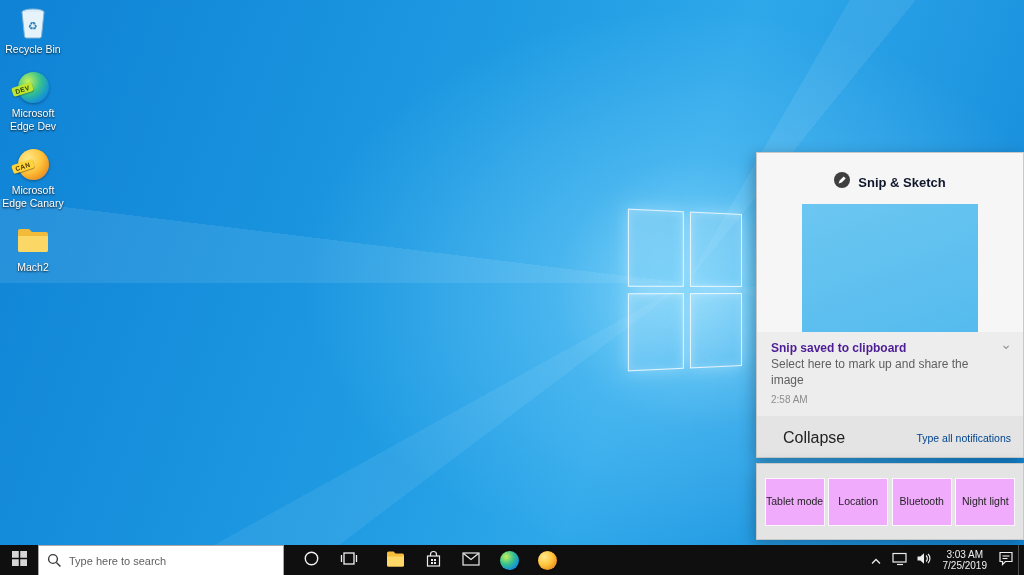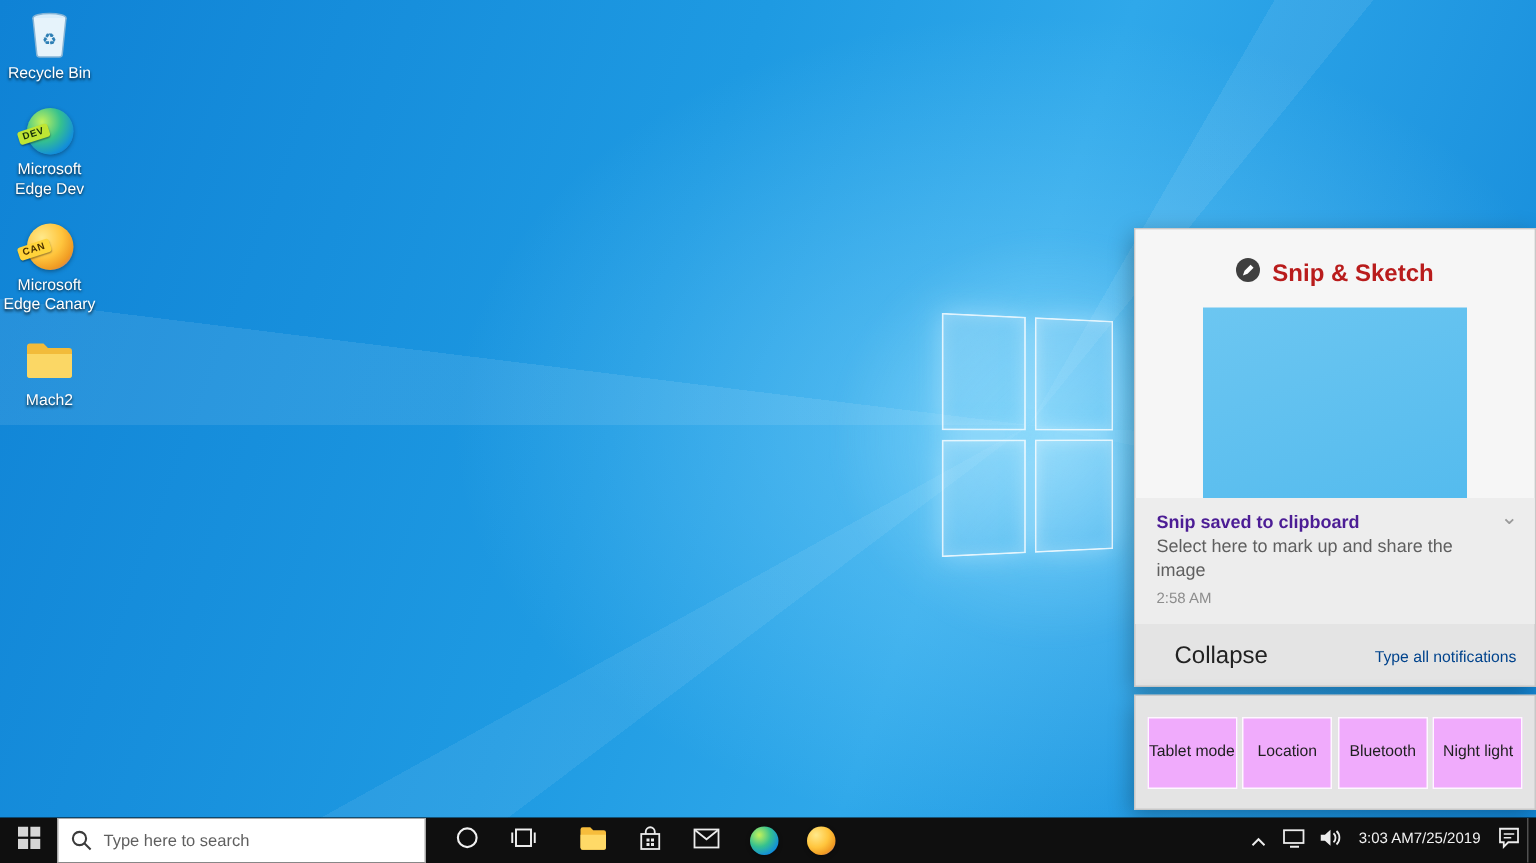--- a/index.html
+++ b/index.html
@@ -47,21 +47,21 @@
     letter-spacing:.5px; box-shadow:0 1px 1px rgba(0,0,0,.35); }
   .badge.dev { background:#bfe534; color:#15300a; }
   .badge.can { background:#ffd43a; color:#4a3000; }
 
   
   .panel { position:absolute; right:0; width:268px; background:#e4e4e4;
     border:1px solid rgba(0,0,0,.12); box-shadow:-2px 4px 14px rgba(0,0,0,.28); }
   .notif-panel { top:152px; height:306px; }
   .notif-card { position:absolute; left:0; right:0; top:0; height:263px; background:#f6f6f6; cursor:pointer; }
   .notif-header { display:flex; align-items:center; justify-content:center; gap:8px; padding-top:19px; }
-  .app-name { font-size:16px; font-weight:bold; color:#b91c1c; }
+  .app-name { font-size:13px; font-weight:bold; color:#0f172a; }
   .snip-preview { width:176px; height:132px; margin:12px auto 0;
     background:linear-gradient(160deg,#6cc6f1,#54bbee); }
   .notif-text { position:absolute; left:0; right:0; bottom:0; height:84px;
     background:#ededed; padding:9px 14px 0; }
   .notif-chevron { position:absolute; right:11px; top:4px; color:#9a9a9a; font-size:14px; cursor:pointer; }
   .notif-title { font-size:12px; font-weight:bold; color:#4c1d95; }
   .notif-body { font-size:12px; color:#5f5f5f; max-width:208px; margin-top:2px; line-height:1.3; }
   .notif-time { font-size:10px; color:#8d8d8d; margin-top:6px; }
   .notif-footer { position:absolute; left:14px; right:12px; bottom:10px;
     display:flex; justify-content:space-between; align-items:center; }
@@ -81,21 +81,21 @@
     display:flex; align-items:center; justify-content:center; cursor:pointer; }
   .search-box { display:flex; align-items:center; width:246px; height:30px;
     background:#fff; border:1px solid #a8a8a8; border-bottom:none; }
   .search-box .s-icon { width:30px; display:flex; align-items:center; justify-content:center; }
   .search-box input { flex:1; border:none; outline:none; background:transparent;
     font-size:11px; color:#be185d; font-family:Liberation Sans, sans-serif; }
   .search-box input::placeholder { color:#5f5f5f; opacity:1; }
   .gap { width:8px; }
   .tray { margin-left:auto; display:flex; align-items:center; height:30px; }
   .tray .tb-btn { width:24px; }
-  .clock { display:flex; flex-direction:row; align-items:center; justify-content:center;
+  .clock { display:flex; flex-direction:column; align-items:center; justify-content:center;
     padding:0 7px; height:30px; cursor:default; }
   .clock span { font-size:10px; color:#f2f2f2; line-height:11.5px; white-space:nowrap; }
   .show-desktop { width:6px; height:30px; border-left:1px solid rgba(255,255,255,.28); cursor:pointer; }
 </style>
 </head>
 <body>
 
 <div class="desktop">
   <div class="beams"></div>
   <div class="win-glow"></div>

